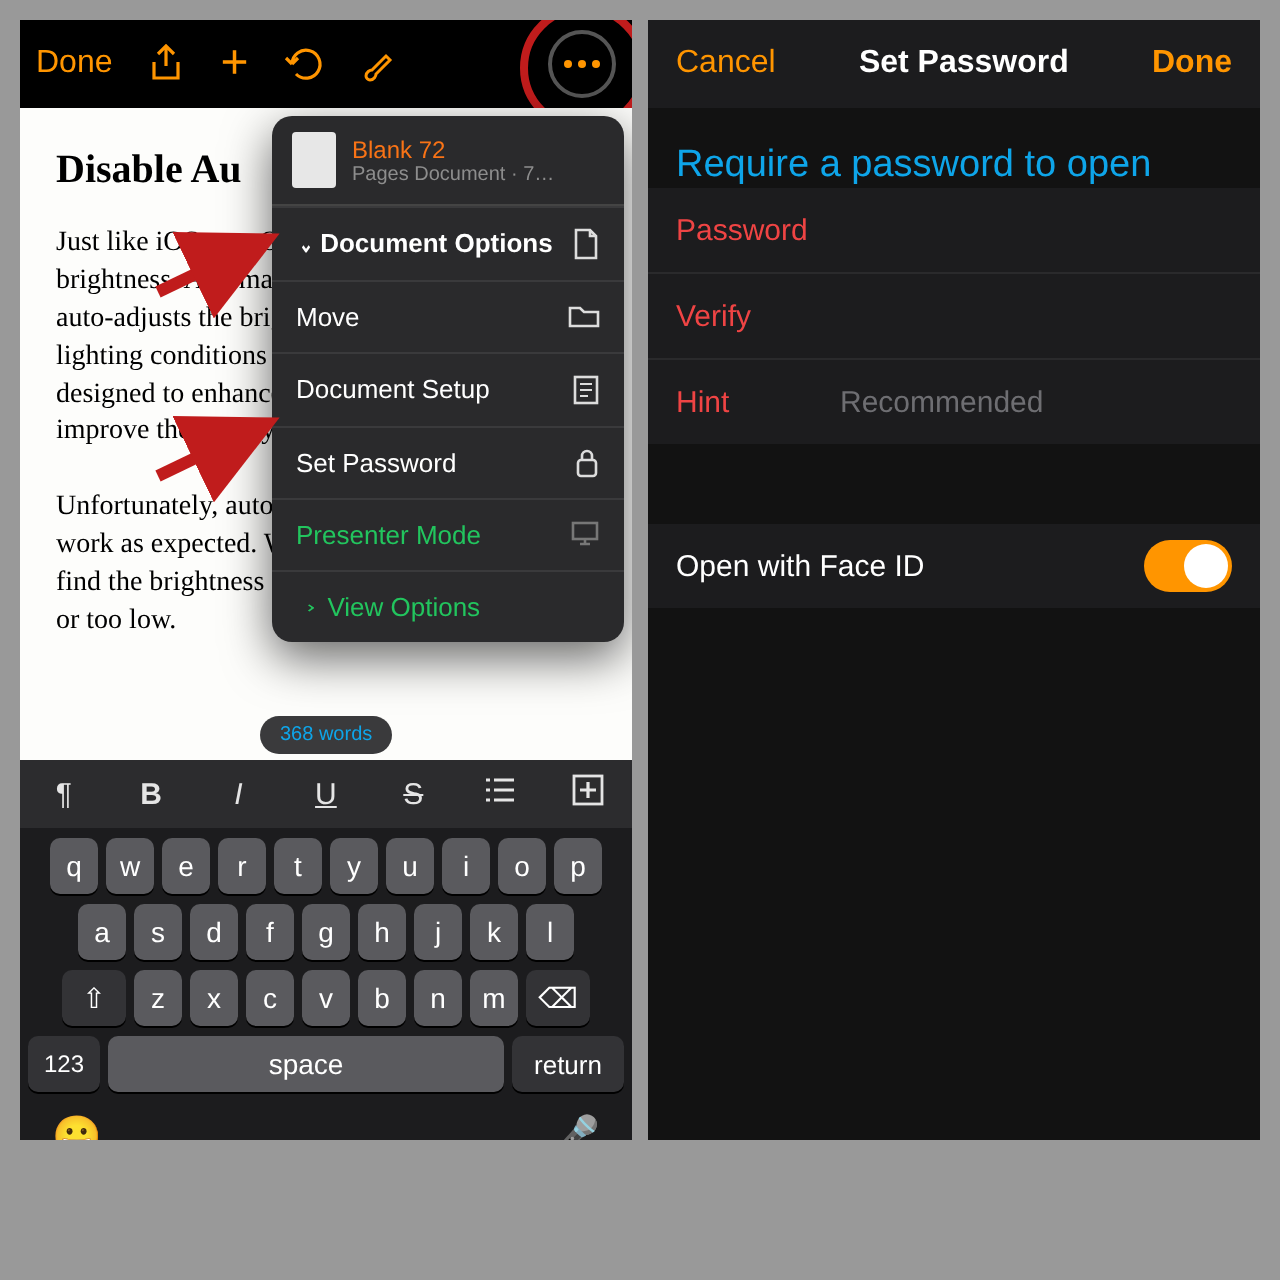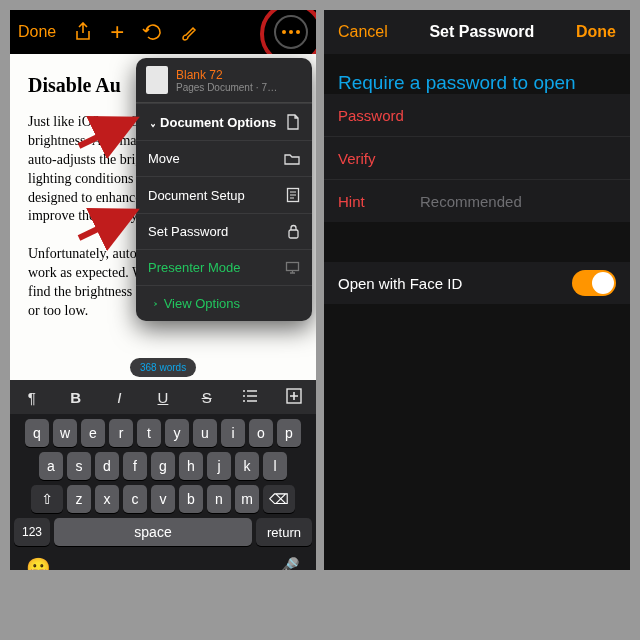--- a/index.html
+++ b/index.html
@@ -18,21 +18,21 @@
   .red-circle{position:absolute;right:-8px;top:-8px;width:56px;height:56px;border:4px solid #c01c1c;border-radius:50%;pointer-events:none}
 
   .doc{position:absolute;left:0;top:44px;right:0;bottom:0;background:#fdfdfb;color:#000;padding:18px 18px 0;font-family:"Times New Roman",serif;font-size:14px;line-height:1.35}
   .doc h2{margin:0 0 14px 0;font-size:20px;font-weight:600;font-family:"Times New Roman",serif}
 
   .popover{position:absolute;left:126px;top:48px;width:176px;background:#2a2a2c;border-radius:10px;box-shadow:0 8px 24px rgba(0,0,0,.6);overflow:hidden;color:#fff}
   .pop-head{padding:8px 10px;display:flex;align-items:center;gap:8px;border-bottom:1px solid #444}
   .doc-thumb{width:22px;height:28px;background:#e7e7e7;border-radius:2px}
   .pop-head .t1{font-size:12px;color:#f97316}
   .pop-head .t2{font-size:10px;color:#8d8d8d}
-  .pop-row{display:flex;align-items:center;justify-content:space-between;padding:10px 12px;border-top:1px solid #3a3a3c;font-size:13px}
+  .pop-row{display:flex;justify-content:space-between;padding:10px 12px;border-top:1px solid #3a3a3c;font-size:13px}
   .pop-row.fade{color:#22c55e}
   .pop-row.strong{font-weight:600}
   .chev{display:inline-block;transform:scaleX(.7);margin-right:2px;font-size:12px}
   .rowico svg{display:block}
 
   .arrow{position:absolute;pointer-events:none}
   .arrow svg{overflow:visible}
 
   .wordpill{position:absolute;left:120px;top:348px;background:#3a3a3c;color:#0ea5e9;font-size:10px;padding:4px 10px;border-radius:12px}
 

